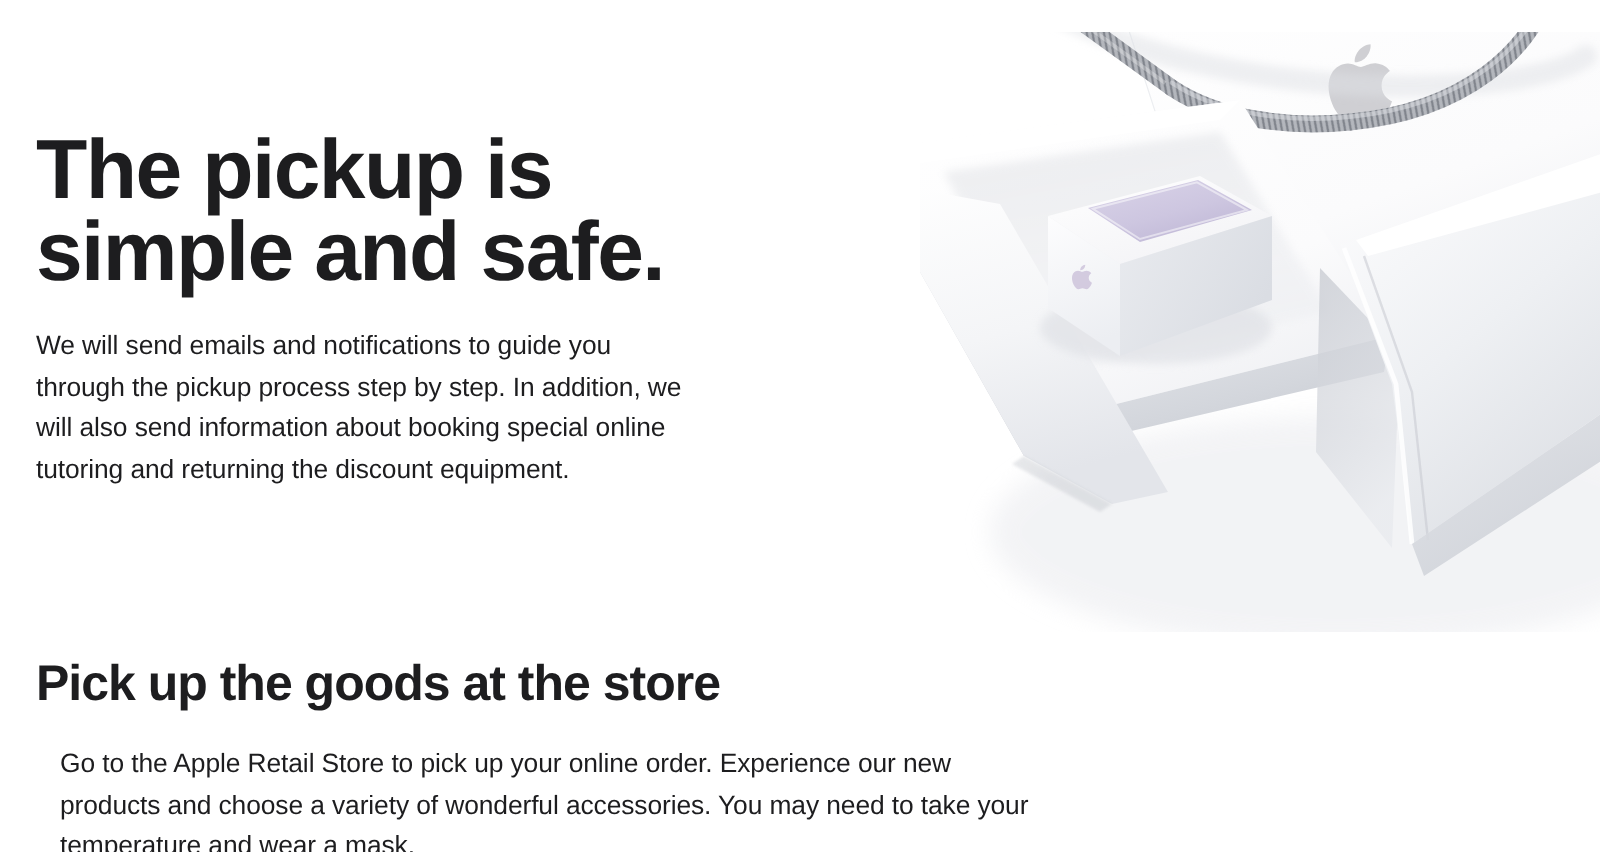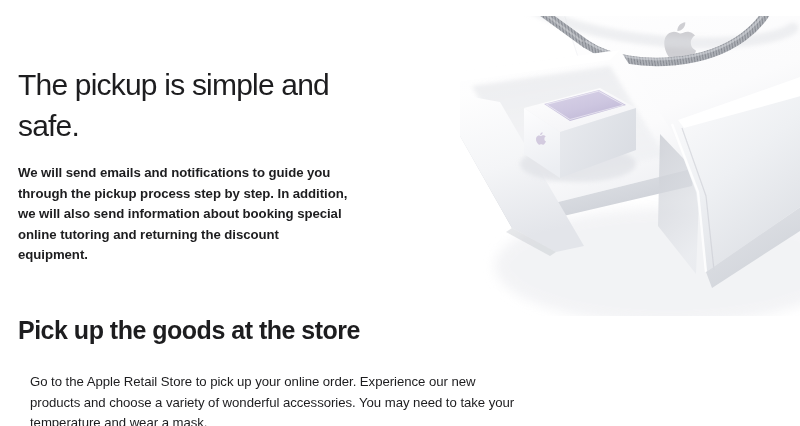--- a/index.html
+++ b/index.html
@@ -25,44 +25,44 @@
     width: 520px;
     height: 426px;
   }
 
   .headline-primary {
     position: absolute;
     left: 0;
     top: 64px;
     width: 340px;
     margin: 0;
-    font-size: 30px;
+    font-size: 42px;
     line-height: 41px;
-    font-weight: 400;
+    font-weight: 700;
     letter-spacing: -0.8px;
     color: #1d1d1f;
   }
 
   .paragraph-primary {
     position: absolute;
     left: 0;
     top: 163px;
     width: 330px;
     margin: 0;
     font-size: 13.2px;
     line-height: 20.5px;
-    font-weight: 700;
+    font-weight: 400;
     letter-spacing: -0.05px;
     color: #1d1d1f;
   }
 
   .headline-secondary {
     position: absolute;
     left: 0;
-    top: 315px;
+    top: 327px;
     width: 420px;
     margin: 0;
     font-size: 25px;
     line-height: 30px;
     font-weight: 600;
     letter-spacing: -0.5px;
     color: #1d1d1f;
   }
 
   .paragraph-secondary {

